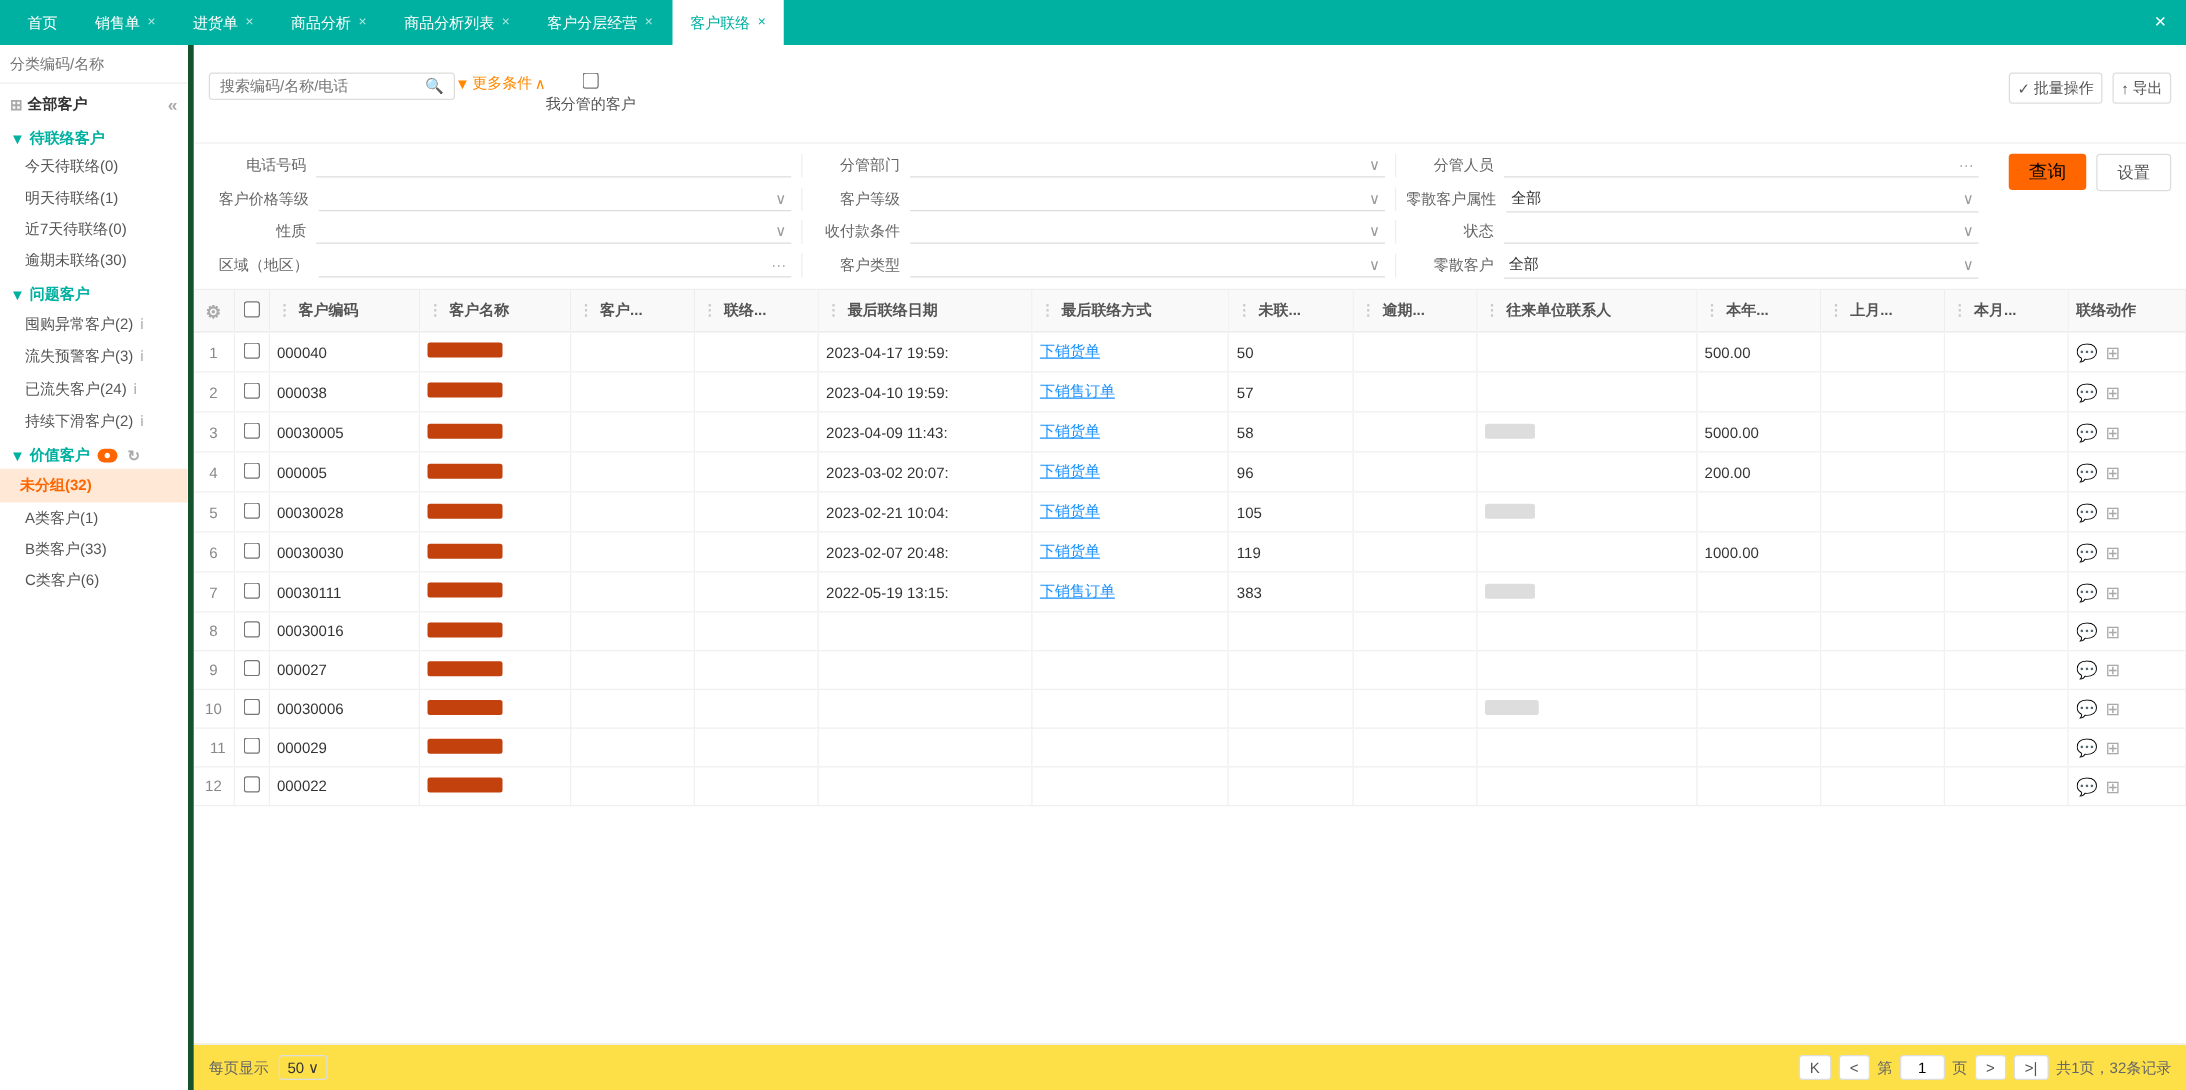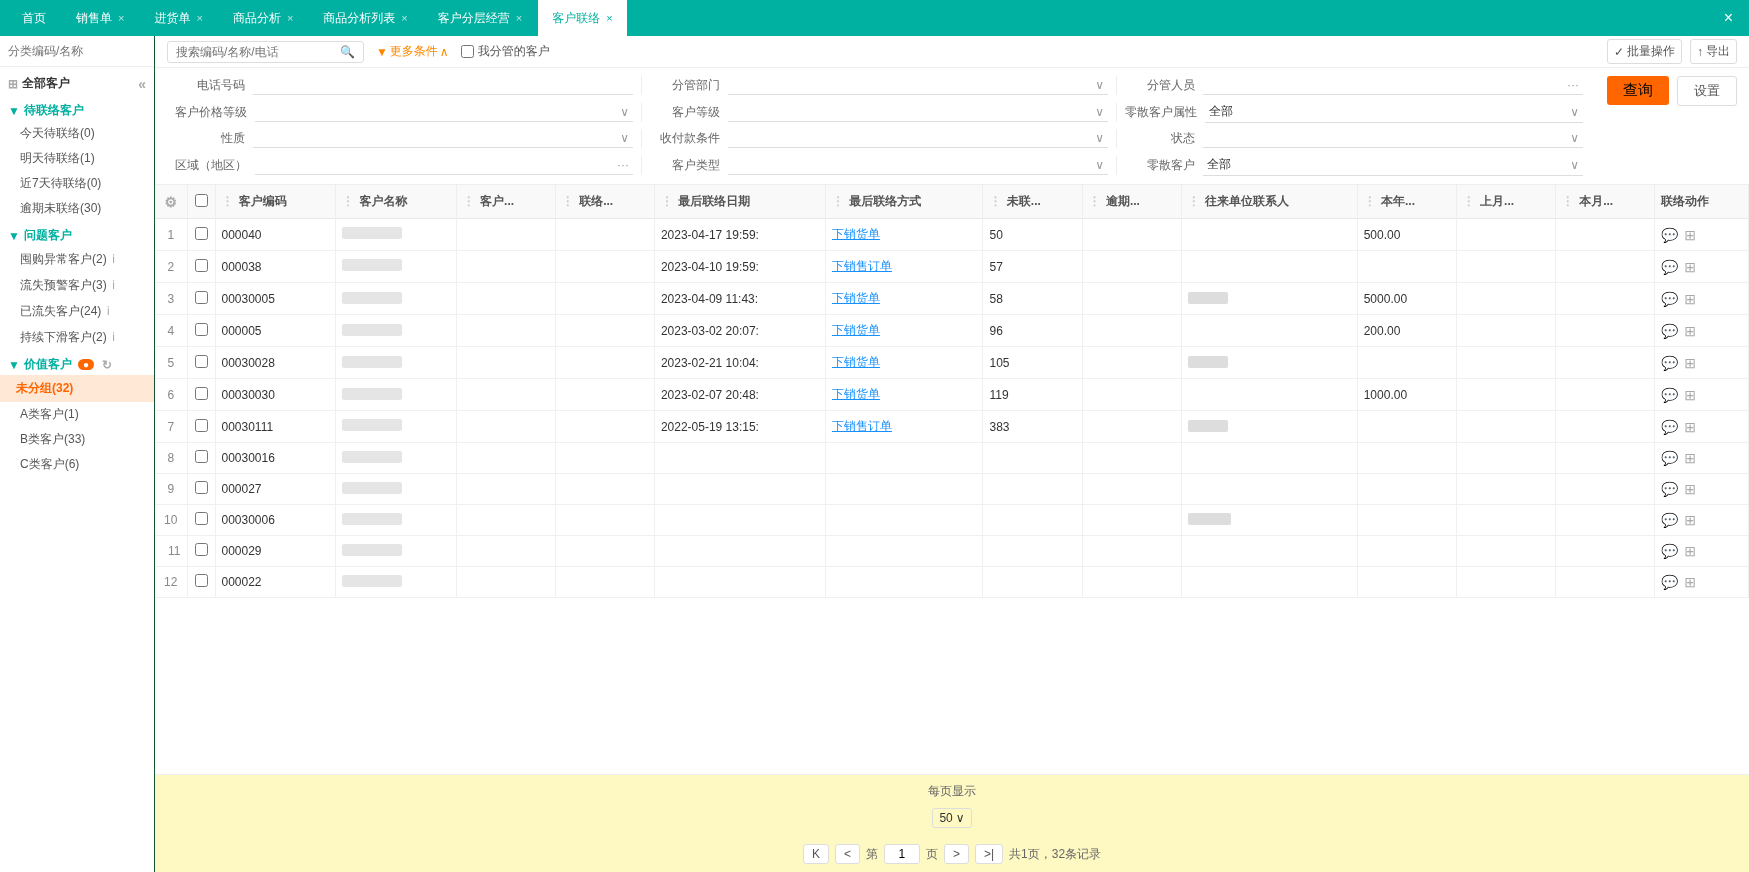--- a/index.html
+++ b/index.html
@@ -46,21 +46,21 @@
       display: flex;
       height: calc(100vh - 36px);
       background: #f5f5f5;
     }
 
     
     .sidebar {
       width: 155px;
       min-width: 155px;
       background: #fff;
-      border-right: 1px solid #14532d;
+      border-right: 5px solid #14532d;
       display: flex;
       flex-direction: column;
       overflow-y: auto;
     }
     .sidebar-search {
       display: flex;
       align-items: center;
       padding: 8px;
       border-bottom: 1px solid #eee;
       gap: 4px;
@@ -110,24 +110,24 @@
       flex: 1;
       display: flex;
       flex-direction: column;
       overflow: hidden;
     }
 
     
     .filter-bar {
       background: #fff;
       border-bottom: 1px solid #eee;
-      padding: 3px 12px;
-      display: flex;
-      align-items: center;
-      gap: 12px;
+      padding: 22px 12px;
+      display: flex;
+      align-items: flex-start;
+      gap: 0;
     }
     .filter-search-box {
       display: flex;
       align-items: center;
       border: 1px solid #ddd;
       border-radius: 3px;
       padding: 3px 8px;
       gap: 4px;
     }
     .filter-search-box input {
@@ -142,20 +142,21 @@
       cursor: pointer;
       display: flex;
       align-items: center;
       gap: 2px;
     }
     .filter-checkbox {
       display: flex;
       align-items: center;
       gap: 4px;
       color: #555;
+      flex-direction: column;
     }
     .filter-spacer { flex: 1; }
     .filter-actions {
       display: flex;
       gap: 8px;
       align-items: center;
     }
     .filter-action-btn {
       color: #555;
       cursor: pointer;
@@ -273,21 +274,21 @@
       color: #333;
       border-right: 1px solid #f0f0f0;
       white-space: nowrap;
     }
     .td-link {
       color: #1890ff;
       cursor: pointer;
       text-decoration: underline;
     }
     .blurred {
-      background: #e5e5e5;
+      background: #c2410c;
       border-radius: 2px;
       color: transparent;
       user-select: none;
       display: inline-block;
       min-width: 60px;
       height: 12px;
     }
     .blurred-sm {
       background: #ddd;
       border-radius: 2px;
@@ -303,27 +304,26 @@
       align-items: center;
     }
     .action-icon {
       color: #aaa;
       cursor: pointer;
       font-size: 14px;
     }
 
     
     .table-footer {
-      background: #fef9c3;
+      background: #fde047;
       border-top: 1px solid #eee;
       padding: 8px 12px;
       display: flex;
       align-items: center;
       gap: 8px;
-      flex-direction: column;
     }
     .footer-label { color: #666; }
     .footer-page-size {
       border: 1px solid #ddd;
       border-radius: 3px;
       padding: 2px 6px;
       color: #333;
       cursor: pointer;
       display: flex;
       align-items: center;

